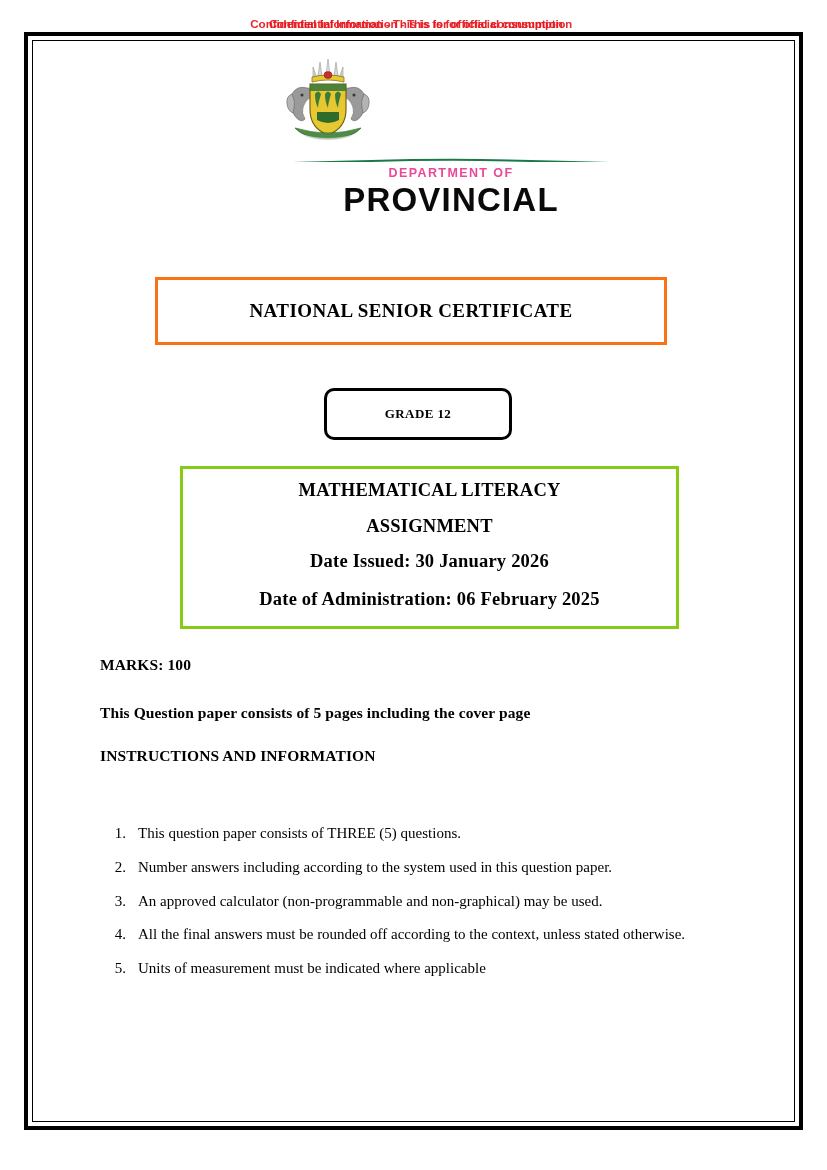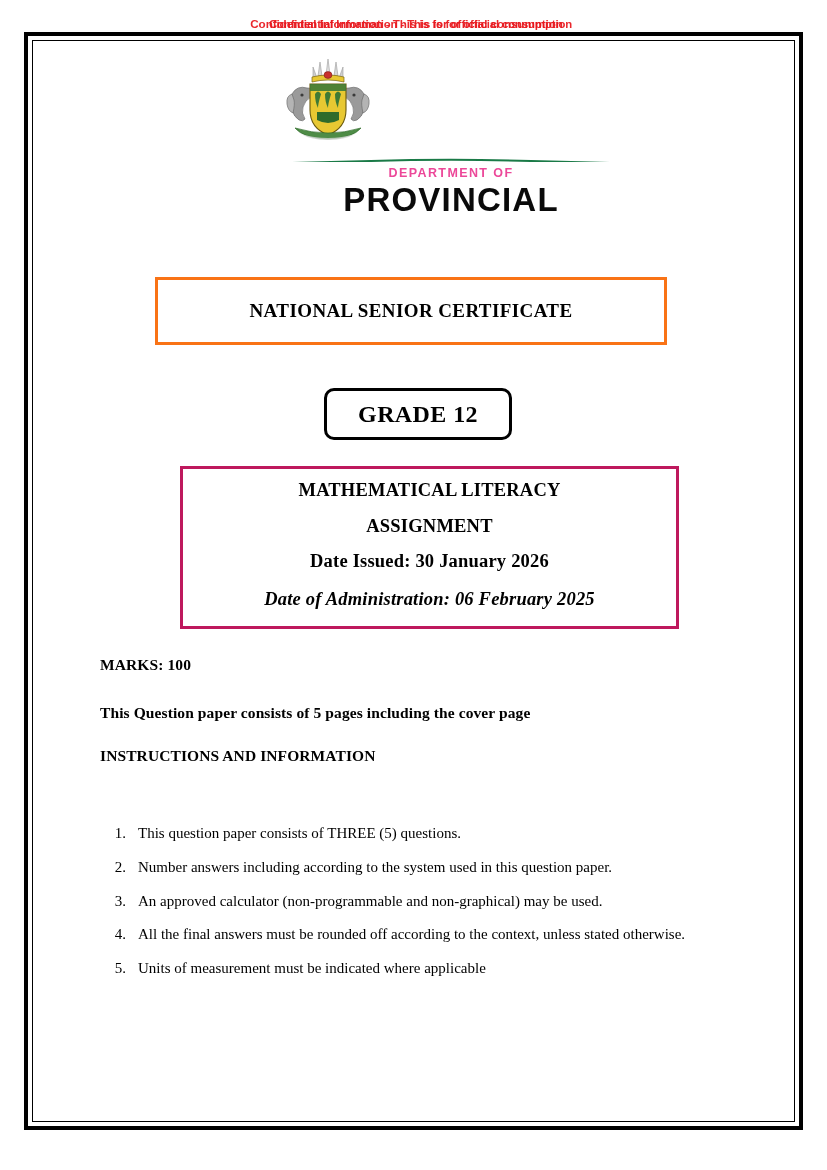--- a/index.html
+++ b/index.html
@@ -151,40 +151,40 @@
   .grade-box {
     position: absolute;
     left: 288px; top: 344px;
     width: 188px; height: 52px;
     border: 3px solid #000;
     border-radius: 10px;
     display: flex; align-items: center; justify-content: center;
   }
   .grade-box .txt {
     font-weight: bold;
-    font-size: 24px;
+    font-size: 13px;
     letter-spacing: 0.4px;
   }
 
   .subject-box {
     position: absolute;
     left: 144px; top: 422px;
     width: 499px; height: 163px;
-    border: 3px solid #be185d;
+    border: 3px solid #84cc16;
     padding: 12px 16px 4px 16px;
     text-align: center;
   }
   .subject-box .line {
     font-weight: bold;
     font-size: 18.5px;
     line-height: 1.0;
     margin-bottom: 17px;
     letter-spacing: 0.2px;
   }
-  .subject-box .line.wrap { margin-bottom: 11px; line-height: 1.22; font-style: italic; }
+  .subject-box .line.wrap { margin-bottom: 11px; line-height: 1.22; }
 
   
   .meta {
     position: absolute;
     left: 64px; top: 612px;
     width: 640px;
   }
   .meta .row {
     font-weight: bold;
     font-size: 15.5px;

